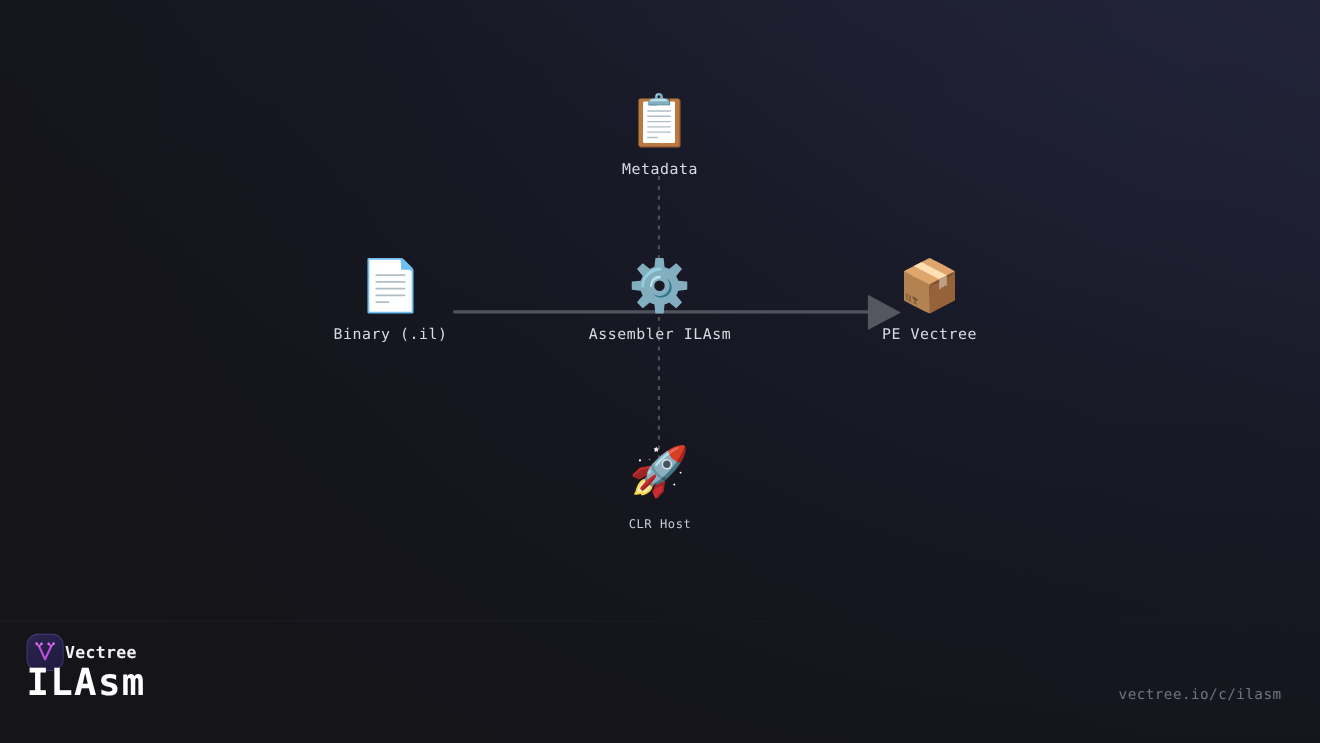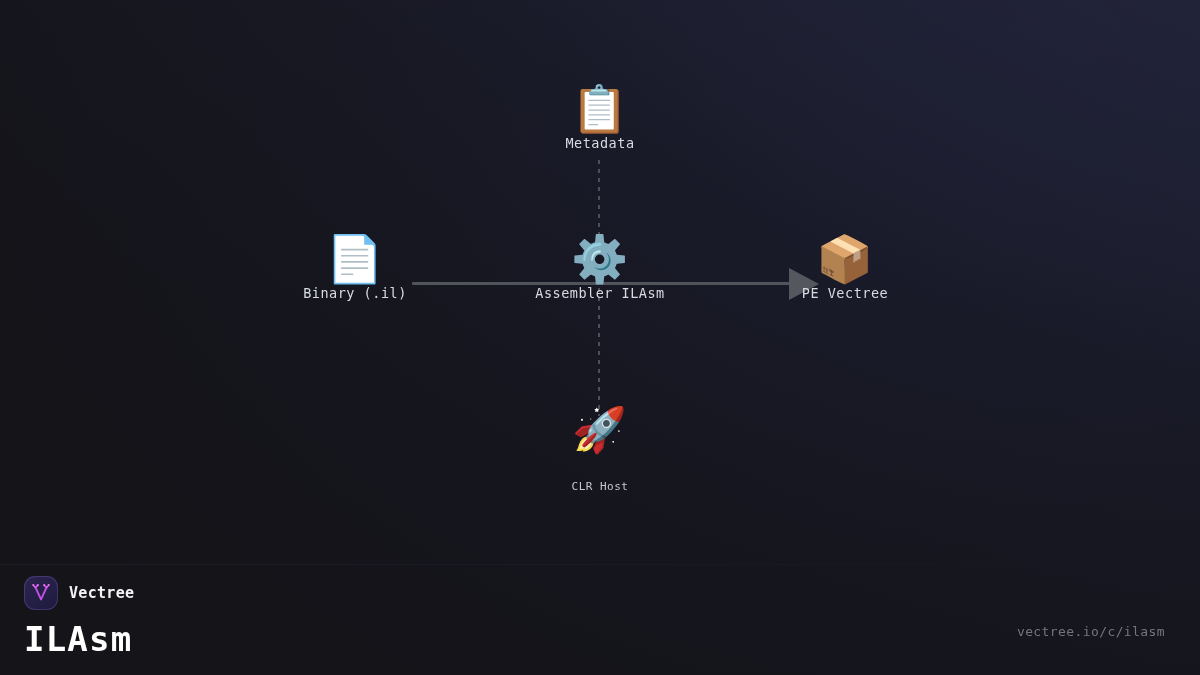--- a/index.html
+++ b/index.html
@@ -83,25 +83,25 @@
   .node .label {
     display: block;
     color: #d9dbe2;
     letter-spacing: 0.5px;
     white-space: nowrap;
     font-family: "DejaVu Sans Mono", "Liberation Mono", monospace;
   }
 
   
   .node-main .glyph { font-size: 46px; }
-  .node-main .label { font-size: 13.5px; margin-top: 3px; }
+  .node-main .label { font-size: 13.5px; margin-top: 14px; }
 
   
   .node-small .glyph { font-size: 44px; }
-  .node-small .label { font-size: 11px; margin-top: 28px; color: #c6c9d1; }
+  .node-small .label { font-size: 11px; margin-top: 18px; color: #c6c9d1; }
 
   #node-metadata  { left: 600px; top: 86px; }
   #node-source    { left: 355px; top: 236px; }
   #node-core      { left: 600px; top: 236px; }
   #node-pe        { left: 845px; top: 236px; }
   #node-clr       { left: 600px; top: 408px; }
 
   
   #footer-divider {
     position: absolute;
@@ -111,21 +111,21 @@
     height: 1px;
     background: linear-gradient(to right, rgba(120,124,150,0.10), rgba(120,124,150,0.05) 45%, rgba(120,124,150,0.0));
   }
 
   #brand {
     position: absolute;
     left: 24px;
     top: 576px;
     display: flex;
     align-items: center;
-    gap: 11px;
+    gap: 1px;
   }
   #brand-logo {
     width: 34px;
     height: 34px;
     border-radius: 11px;
     background: linear-gradient(145deg, #2c2550 0%, #241f46 55%, #1e1a3c 100%);
     box-shadow: inset 0 0 0 1px rgba(150,110,220,0.28);
     display: flex;
     align-items: center;
     justify-content: center;
@@ -134,21 +134,21 @@
     color: #f2f3f7;
     font-size: 15px;
     font-weight: bold;
     letter-spacing: 0.3px;
     font-family: "DejaVu Sans Mono", "Liberation Mono", monospace;
   }
 
   #page-title {
     position: absolute;
     left: 24px;
-    top: 619px;
+    top: 601px;
     color: #ffffff;
     font-size: 34px;
     font-weight: bold;
     letter-spacing: 1.2px;
     font-family: "DejaVu Sans Mono", "Liberation Mono", monospace;
   }
 
   #footer-url {
     position: absolute;
     right: 35px;

